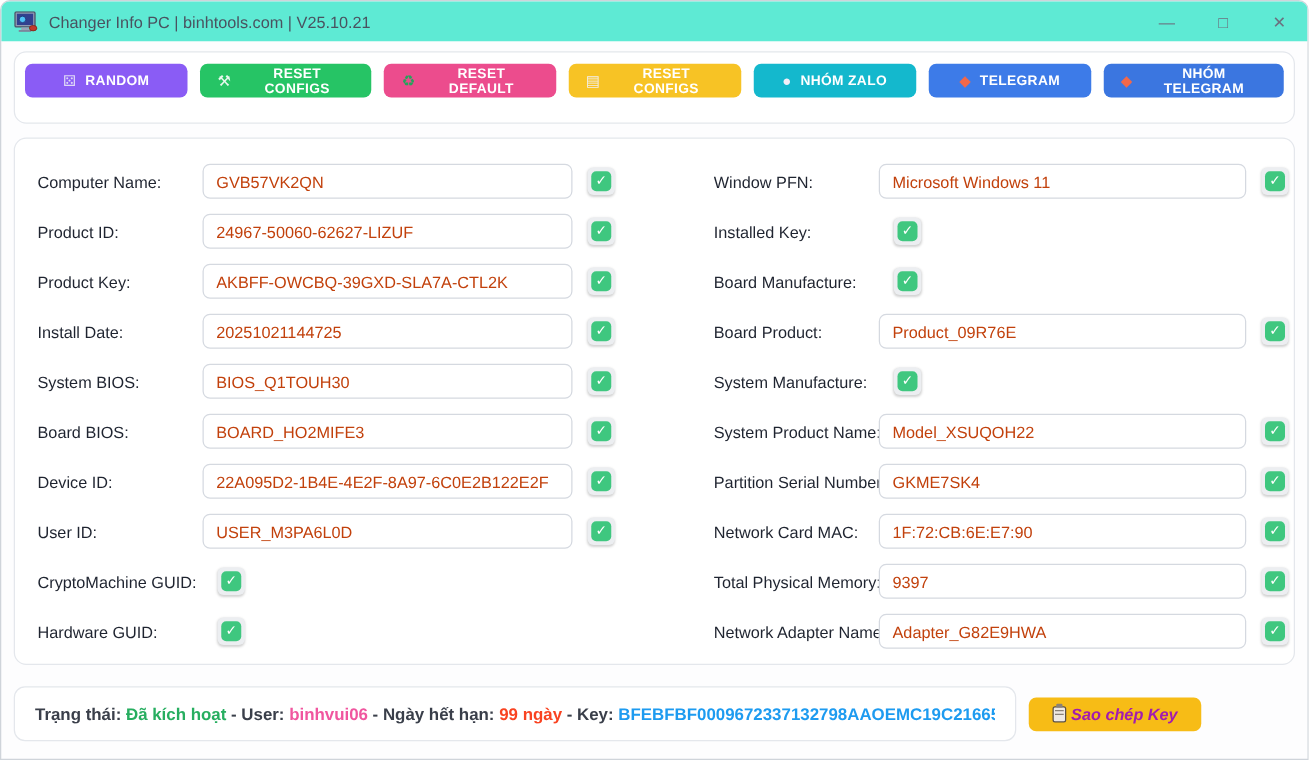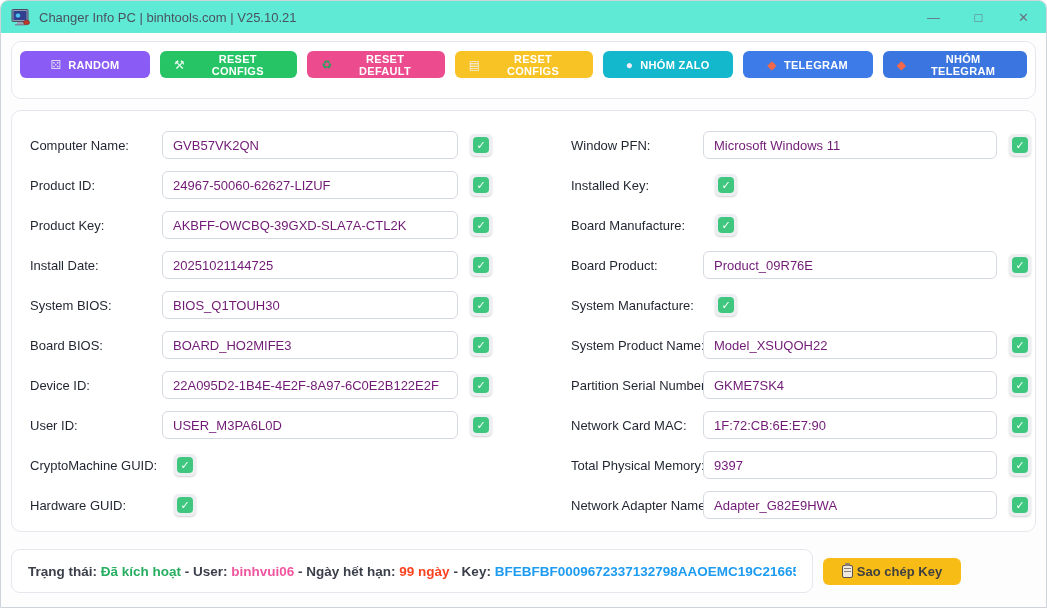--- a/index.html
+++ b/index.html
@@ -50,21 +50,21 @@
     margin:11px 10px 0; padding:20px 18px 0 18px; height:422px;
     display:grid; grid-template-columns:462px 460px; column-gap:79px;
   }
   .field-row { display:flex; align-items:center; margin-bottom:12px; height:28px; }
   .field-label {
     width:132px; flex:0 0 132px; font-size:13px; color:#1f2430;
     white-space:nowrap; overflow:hidden;
   }
   .field-input {
     flex:1; height:28px; border:1px solid #d5d9e0; border-radius:6px;
-    padding:0 10px; font-size:13px; color:#701a75; background:#fff;
+    padding:0 10px; font-size:13px; color:#c2410c; background:#fff;
     font-family:inherit; outline:none; min-width:0;
   }
   .cb-wrap {
     width:22px; height:22px; margin-left:12px; flex:0 0 22px;
     background:#eceef1; border-radius:5px;
     display:flex; align-items:center; justify-content:center;
     box-shadow:0 1px 2px rgba(0,0,0,.18); cursor:pointer;
   }
   .cb-box {
     width:16px; height:16px; background:#3fc77f; border-radius:4px;
@@ -76,23 +76,23 @@
     margin:17px 10px 0; display:flex; align-items:center;
   }
   .status-card {
     width:802px; height:44px; display:flex; align-items:center;
     padding:0 16px; border-radius:9px;
   }
   .status-text { font-size:13.5px; font-weight:bold; white-space:nowrap; overflow:hidden; }
   .status-text span { white-space:pre; }
   .copy-btn {
     margin-left:10px; width:138px; height:27px; border:none; border-radius:6px;
-    font-weight:bold; font-size:13px; color:#404040;
+    font-weight:bold; font-size:13px; color:#a21caf;
     display:flex; align-items:center; justify-content:center; gap:4px;
-    cursor:pointer; font-family:inherit;
+    cursor:pointer; font-family:inherit;font-style:italic;
   }
   .clip-ico {
     width:11px; height:13px; border:1.5px solid #5b5147; border-radius:2px;
     position:relative; background:#efe9e2;
   }
   .clip-ico::before {
     content:""; position:absolute; top:-3px; left:2px; width:5px; height:3px;
     background:#8a8176; border-radius:1px;
   }
   .clip-ico::after {

